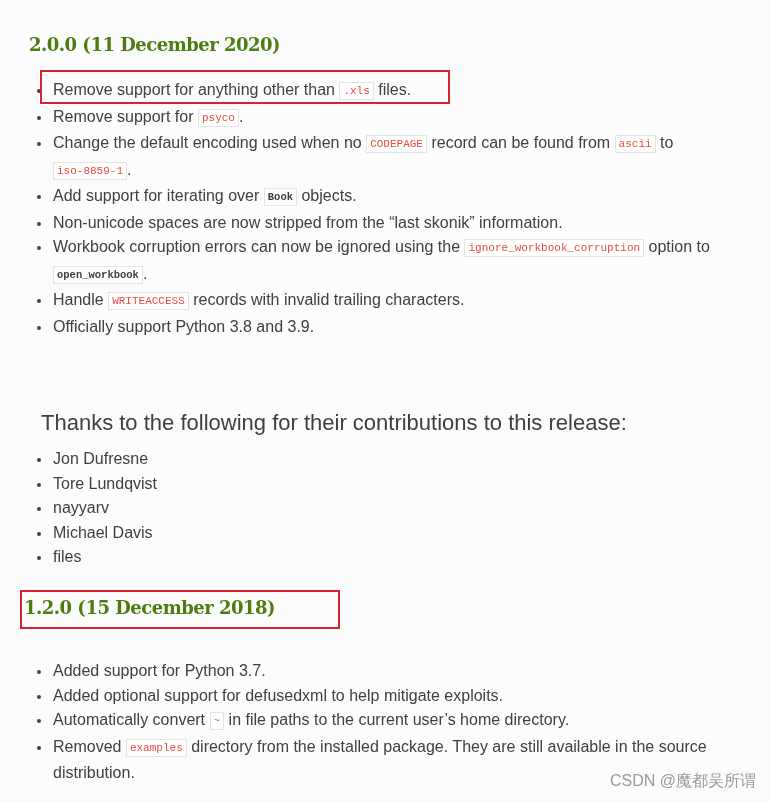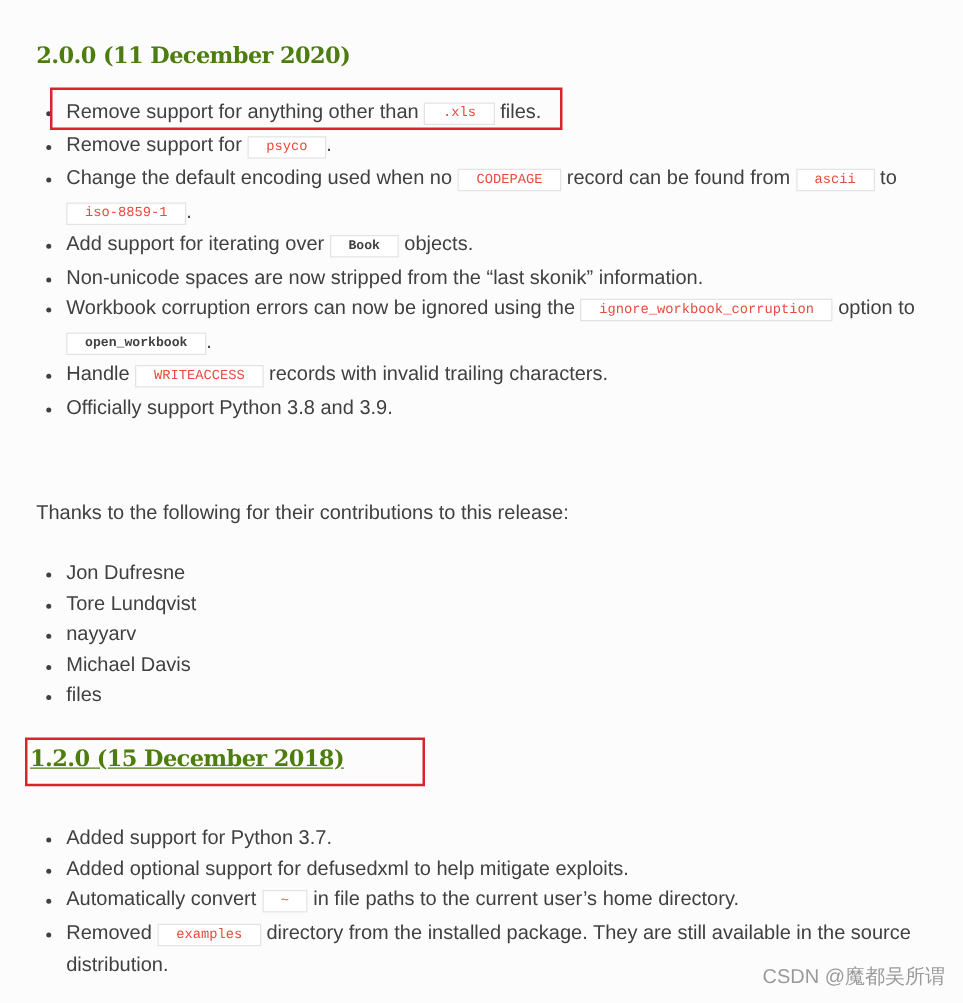--- a/index.html
+++ b/index.html
@@ -17,25 +17,25 @@
       margin: 0; line-height: 28px; letter-spacing: -0.5px;
     }
     ul { margin: 0; padding: 0 0 0 24px; list-style: none; }
     li {
       position: relative; font-size: 16px; line-height: 24.5px; color: #404040;
     }
     li::before {
       content: ""; position: absolute; left: -16px; top: 11px;
       width: 4px; height: 4px; border-radius: 50%; background: #404040;
     }
-    p { margin: 0; font-size: 16px; line-height: 24px; }
+    p { margin: 12px; font-size: 22px; line-height: 24px; }
     code {
       font-family: "Liberation Mono", "DejaVu Sans Mono", monospace;
       font-size: 11px; color: #e74c3c; background: #fff;
-      border: 1px solid #e1e4e5; padding: 2px 14px; white-space: nowrap;
+      border: 1px solid #e1e4e5; padding: 2px 3px; white-space: nowrap;
       position: relative; top: -1px;
     }
     code.plain { color: #404040; font-weight: bold; font-size: 10.5px; }
     .redbox {
       position: absolute; border: 2px solid #d9232e; box-sizing: border-box;
     }
     .watermark {
       position: absolute; right: 14px; bottom: 10px;
       font-size: 16px; color: #9a9a9a;
     }
@@ -60,21 +60,21 @@
   <p style="position:absolute; top:399px;">Thanks to the following for their contributions to this release:</p>
 
   <ul style="position:absolute; top:447px;">
     <li>Jon Dufresne</li>
     <li>Tore Lundqvist</li>
     <li>nayyarv</li>
     <li>Michael Davis</li>
     <li>files</li>
   </ul>
 
-  <h2 style="position:absolute; top:594px; left:-5px;text-decoration:underline;">1.2.0 (15 December 2018)</h2>
+  <h2 style="position:absolute; top:594px; left:-5px;">1.2.0 (15 December 2018)</h2>
 
   <ul style="position:absolute; top:643px; width:700px;margin-top:16px;">
     <li><span>Added support for Python 3.7.</span></li>
     <li><span>Added optional support for defusedxml to help mitigate exploits.</span></li>
     <li><span>Automatically convert </span><code>~</code><span> in file paths to the current user’s home directory.</span></li>
     <li><span>Removed </span><code>examples</code><span> directory from the installed package. They are still available in the source distribution.</span></li>
   </ul>
 </div>
 
 <div class="redbox" style="left:40px; top:70px; width:410px; height:34px;"></div>

